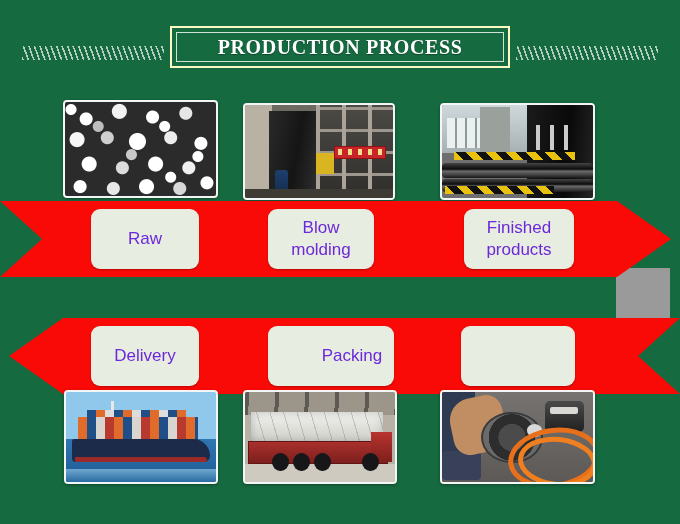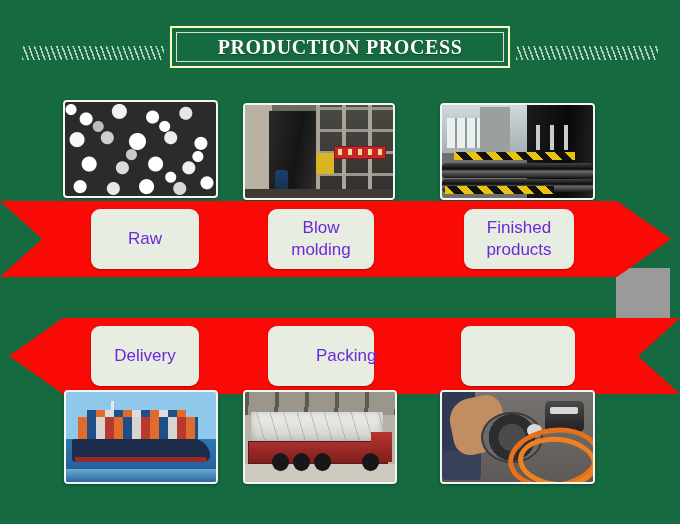--- a/index.html
+++ b/index.html
@@ -288,21 +288,21 @@
       <path d="M680,0 L63,0 L9,38 L63,76 L680,76 L638,38 Z" fill="#fa0a06"></path>
     </svg>
   </div>
 
   <div class="chip" style="left:91px;top:326px;width:108px;height:60px;">
     <span>
       <span>Delivery</span>
     </span>
   </div>
 
-  <div class="chip" style="left:268px;top:326px;width:106px;height:60px;padding-left:48px;">
+  <div class="chip" style="left:268px;top:326px;width:126px;height:60px;padding-left:48px;">
     <span>
       <span>Packing</span>
     </span>
   </div>
 
   <div class="chip" style="left:461px;top:326px;width:114px;height:60px;">
     <span>
     </span>
   </div>
 

